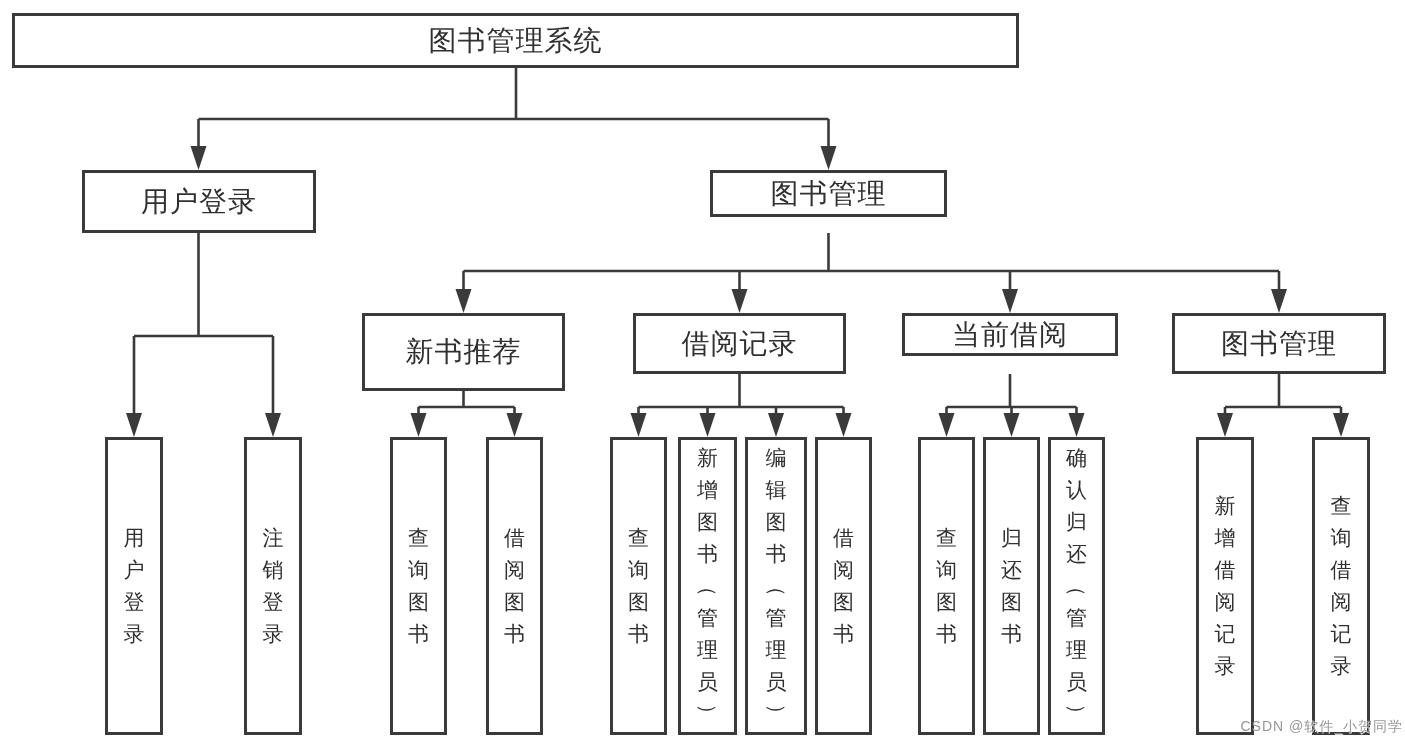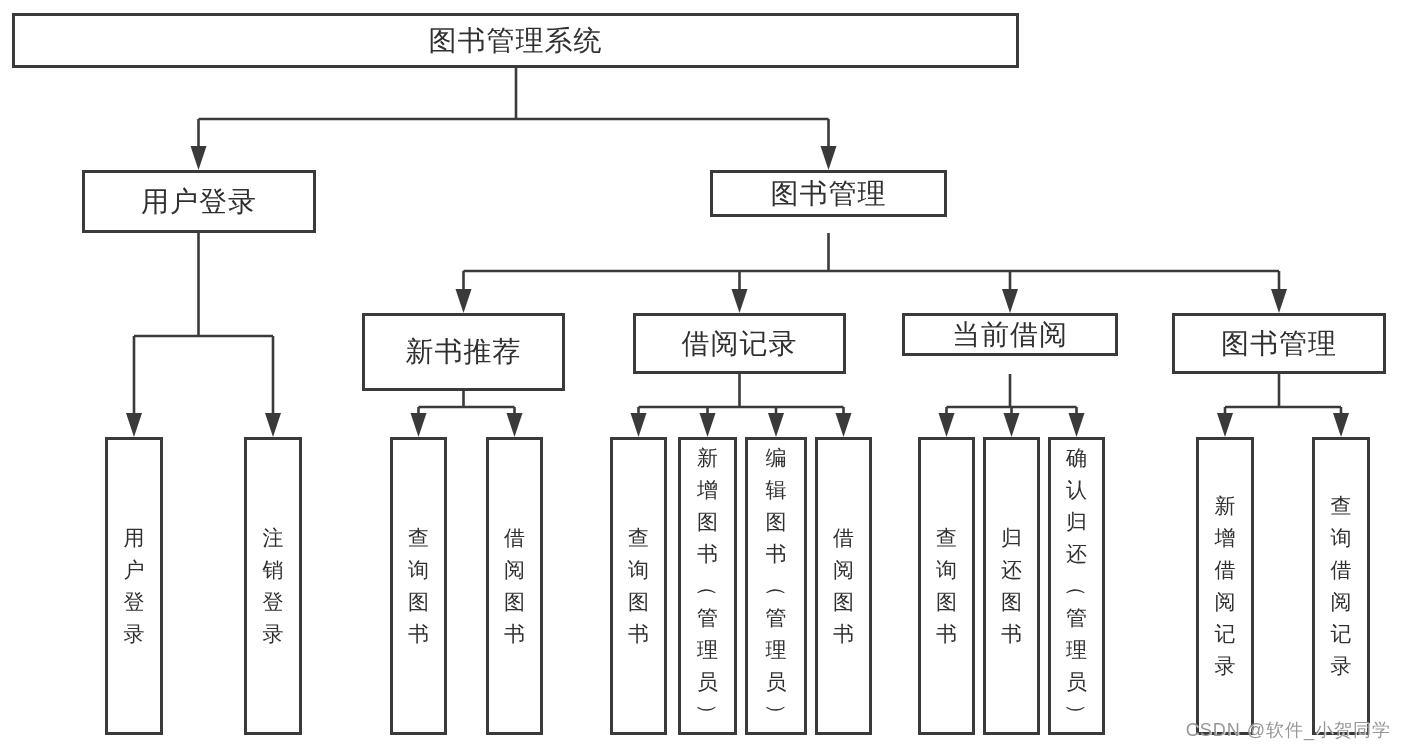--- a/index.html
+++ b/index.html
@@ -43,23 +43,23 @@
     display:block;
     height:32px;
     line-height:32px;
     font-size:21px;
     text-align:center;
   }
   .vchar.rot{transform:rotate(90deg);}
   .watermark{
     position:absolute;
     top:718px;
-    right:14px;
+    right:2px;
     z-index:2;
-    font-size:18px;
+    font-size:14px;
     color:rgba(145,145,145,0.95);
     text-shadow:1px 1px 0 rgba(255,255,255,0.8);
     letter-spacing:1px;
     white-space:nowrap;
   }
 </style>
 </head>
 <body>
 
 <div class="stage">

